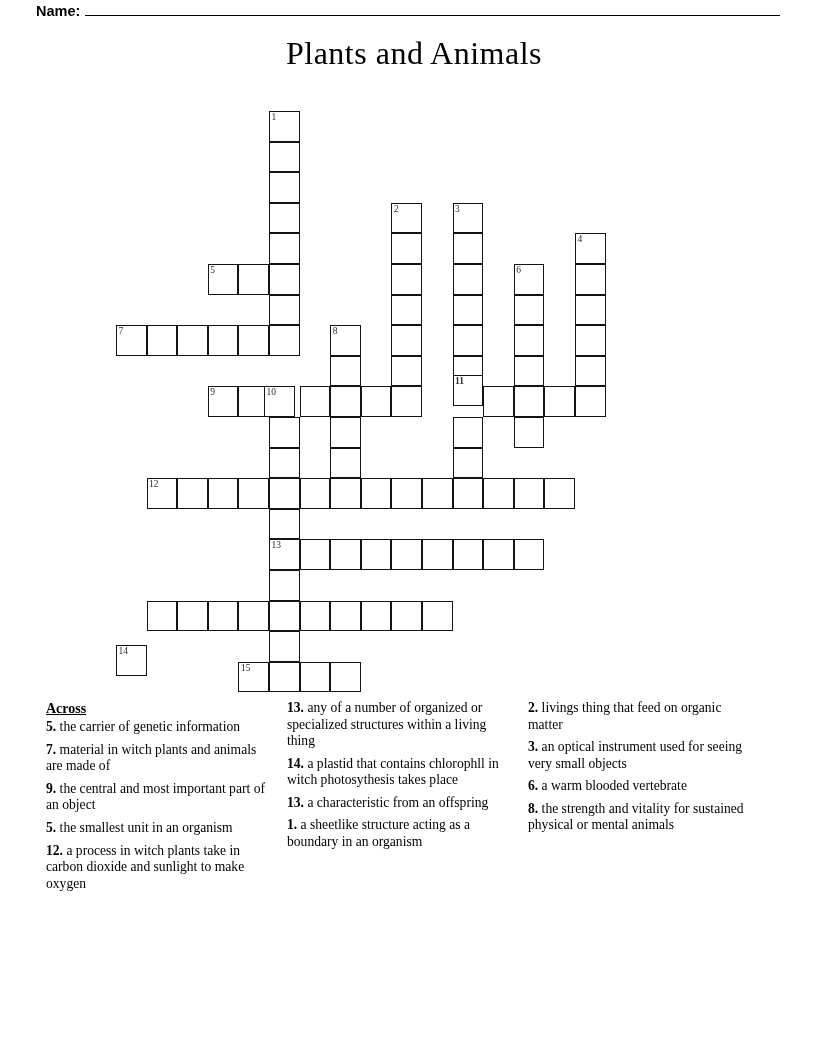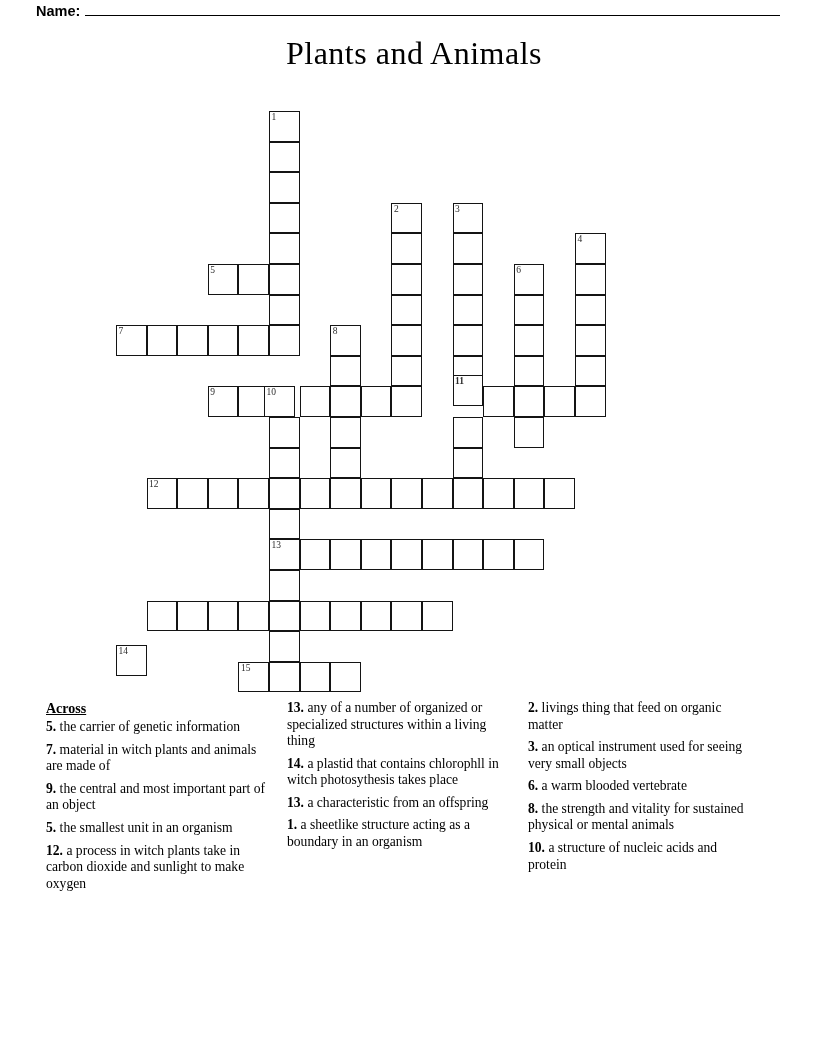--- a/index.html
+++ b/index.html
@@ -275,15 +275,14 @@
       <div class="clue"><span class="cn">13.</span><span> any of a number of organized or specialized structures within a living thing</span></div>
       <div class="clue"><span class="cn">14.</span><span> a plastid that contains chlorophll in witch photosythesis takes place</span></div>
       <div class="clue"><span class="cn">13.</span><span> a characteristic from an offspring</span></div>
       <div class="clue"><span class="cn">1.</span><span> a sheetlike structure acting as a boundary in an organism</span></div>
     </div>
   <div class="clue-col col3">
       <div class="clue"><span class="cn">2.</span><span> livings thing that feed on organic matter</span></div>
       <div class="clue"><span class="cn">3.</span><span> an optical instrument used for seeing very small objects</span></div>
       <div class="clue"><span class="cn">6.</span><span> a warm blooded vertebrate</span></div>
       <div class="clue"><span class="cn">8.</span><span> the strength and vitality for sustained physical or mental animals</span></div>
-      <div class="clue"><span class="cn">10.</span><span> a structure of nucleic acids and protein</span></div>
     </div>
 </div>
 
 </body></html>

